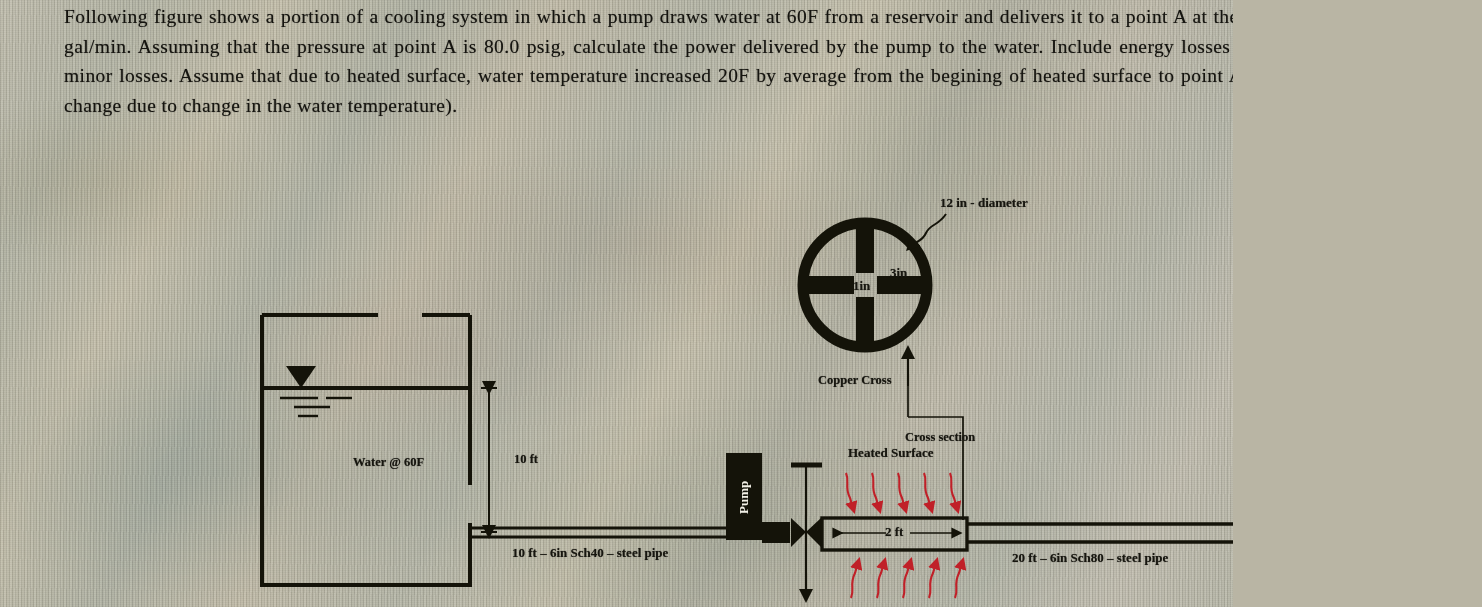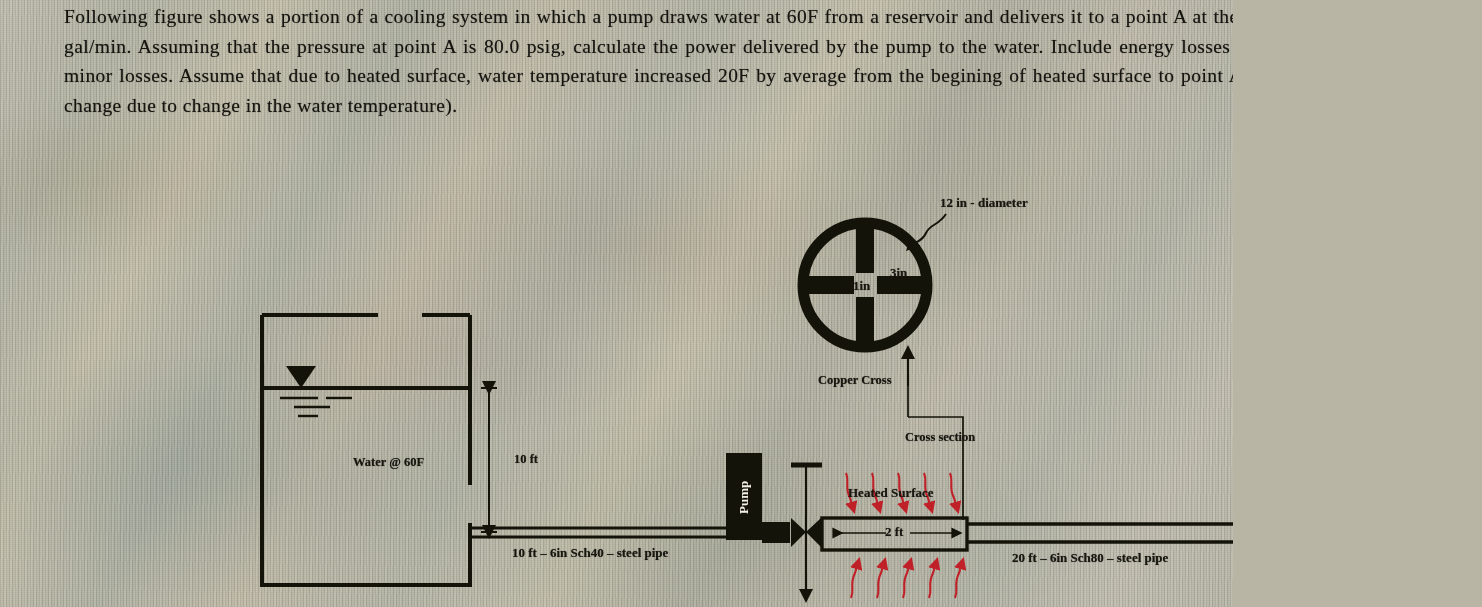--- a/index.html
+++ b/index.html
@@ -198,21 +198,21 @@
     <div class="lbl" style="left:940px; top:195px; font-size:13px;">12 in - diameter</div>
 
     <div class="lbl" style="left:853px; top:278px; font-size:13px;">1in</div>
 
     <div class="lbl" style="left:890px; top:265px; font-size:13px;">3in</div>
 
     <div class="lbl" style="left:818px; top:373px; font-size:12.5px;">Copper Cross</div>
 
     <div class="lbl" style="left:905px; top:410px; font-size:12.5px;margin-top:20px;">Cross section</div>
 
-    <div class="lbl" style="left:848px; top:445px; font-size:13px;margin-top:40px;">Heated Surface</div>
+    <div class="lbl" style="left:848px; top:445px; font-size:13px;">Heated Surface</div>
 
     <div class="lbl" style="left:885px; top:524px; font-size:13px;">2 ft</div>
 
     <div class="lbl" style="left:305px; top:455px; font-size:12.5px;padding-left:48px;">Water @ 60F</div>
 
     <div class="lbl" style="left:506px; top:452px; font-size:12.5px;margin-left:8px;">10 ft</div>
 
     <div class="lbl" style="left:512px; top:545px; font-size:13px;">10 ft – 6in Sch40 – steel pipe</div>
 
     <div class="lbl" style="left:1012px; top:550px; font-size:13px;">20 ft – 6in Sch80 – steel pipe</div>

